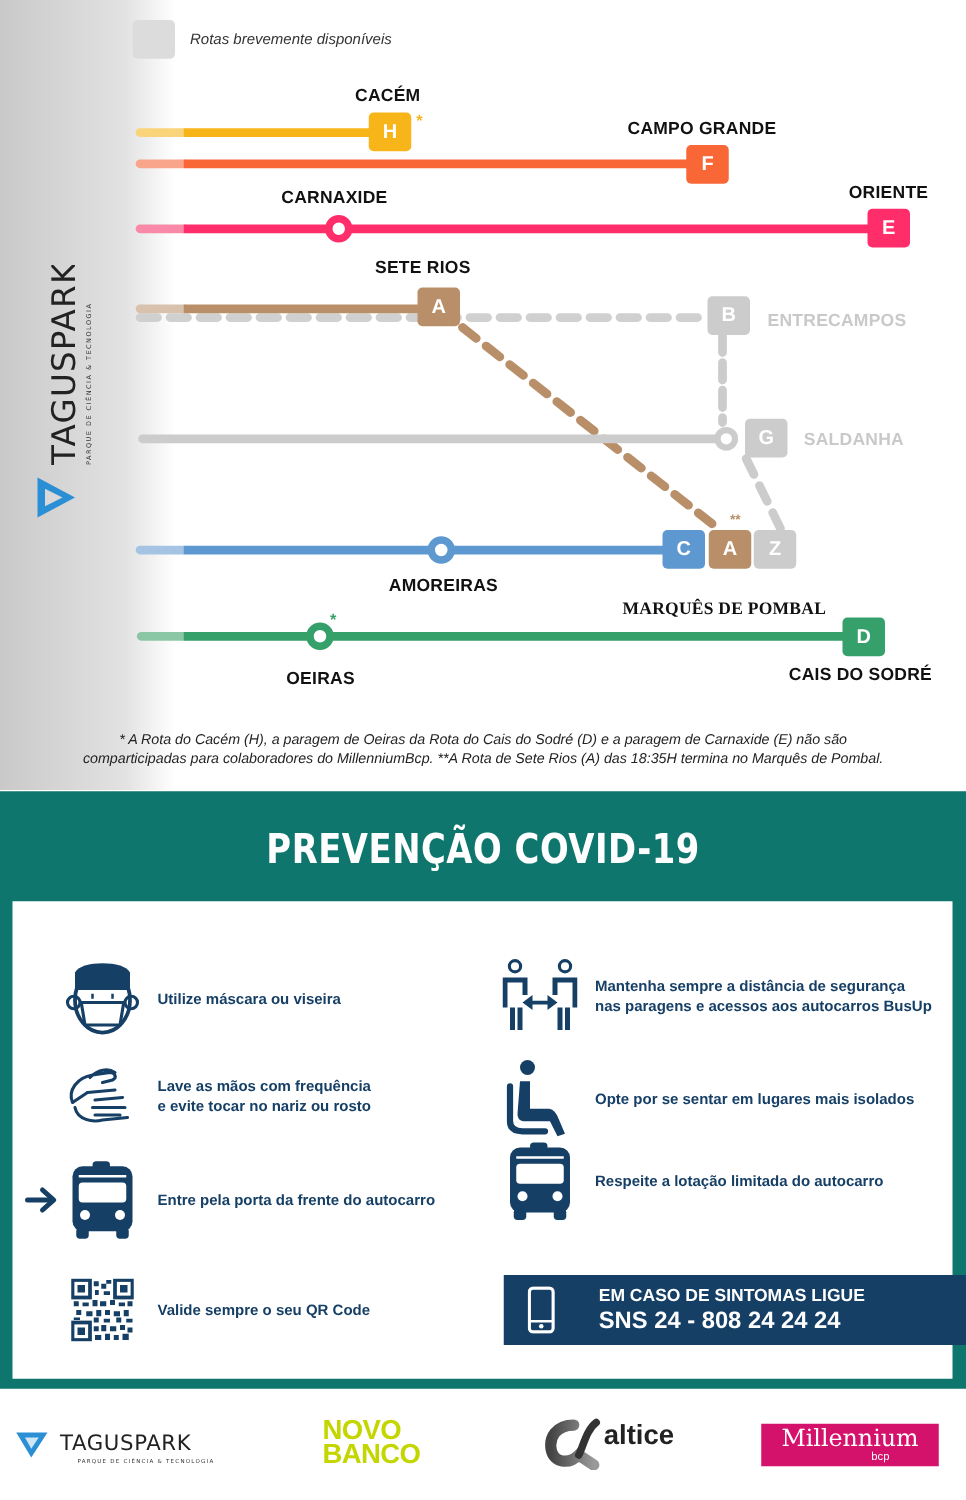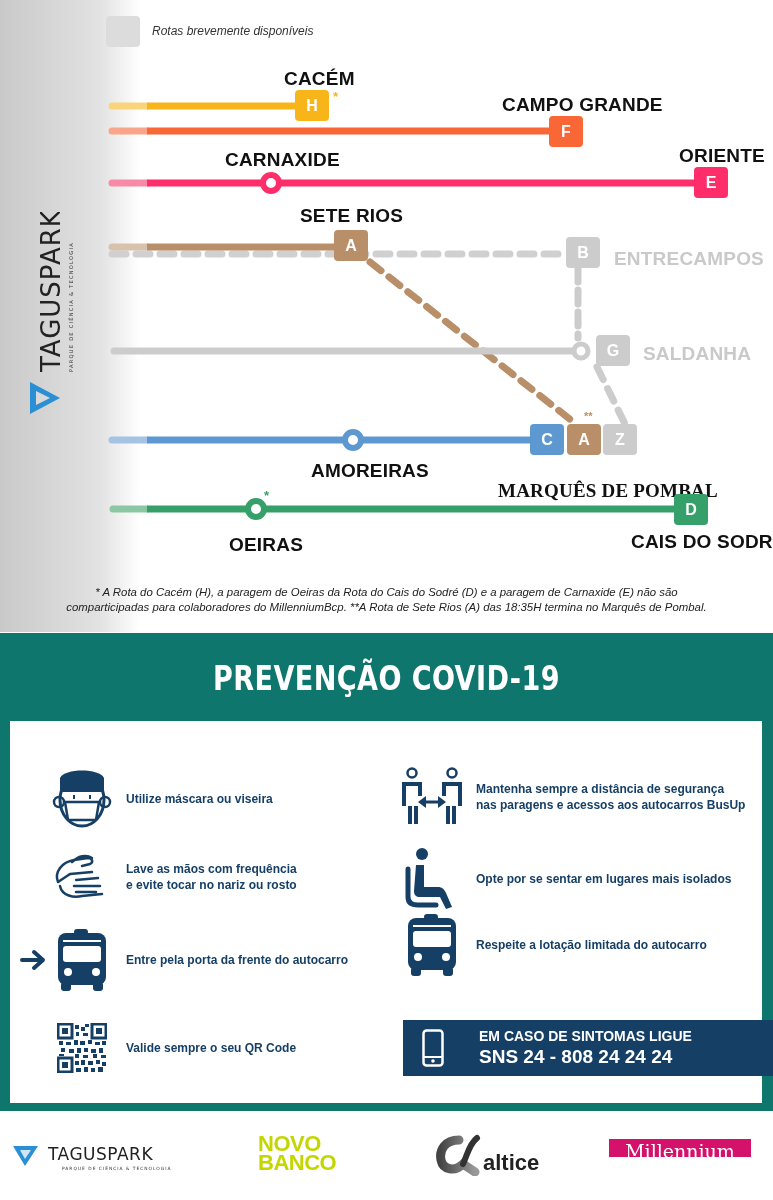--- a/index.html
+++ b/index.html
@@ -14,21 +14,21 @@
 
     .legend-swatch {
       position: absolute; left: 106px; top: 16px; width: 34px; height: 31px;
       background: #dcdcdc; border-radius: 4px;
     }
     .legend-label {
       position: absolute; left: 152px; top: 24px; font-size: 12px; font-style: italic; color: #333;
     }
 
     .station {
-      position: absolute; font-size: 19px; font-weight: bold; color: #111; white-space: nowrap;
+      position: absolute; font-size: 14px; font-weight: bold; color: #111; white-space: nowrap;
       letter-spacing: 0.2px;
       text-align: center;
     }
     .station.muted { color: #c9c9c9; }
 
     .badge {
       position: absolute; width: 34px; height: 31px; border-radius: 4px;
       color: #fff; font-weight: bold; font-size: 16px; text-align: center; line-height: 31px;
     }
     .star { position: absolute; font-size: 13px; font-weight: bold; }
@@ -67,21 +67,21 @@
     .sns-line1 { color: #fff; font-size: 14px; font-weight: bold; }
     .sns-line2 { color: #fff; font-size: 19px; font-weight: bold; margin-top: 2px; }
 
     .logos {
       position: absolute; left: 0; top: 1112px; width: 773px; height: 88px; background: #fff;
     }
     .logo { position: absolute; }
     .nb-logo { font-family: "Liberation Sans", sans-serif; font-weight: bold; color: #c4d600; font-size: 22px; line-height: 19px; letter-spacing: -0.5px; margin-left: 12px; }
     .altice-word { font-size: 22px; color: #222; font-weight: bold; }
     .mill-box {
-      background: #d4116b; width: 142px; height: 18px; color: #fff; text-align: center; position: relative;
+      background: #d4116b; width: 142px; height: 34px; color: #fff; text-align: center; position: relative;
     }
     .mill-word { font-family: "DejaVu Serif", serif; font-size: 19px; line-height: 24px; display: block; }
     .mill-sub { position: absolute; left: 88px; top: 21px; font-size: 9px; }
   </style>
 </head>
 <body>
 
 <div class="map-area">
   <svg class="map-svg" viewBox="0 0 773 632">
 
@@ -329,21 +329,21 @@
       <polygon points="1,4 26,4 13,24" fill="#2a8fd4"></polygon>
       <polygon points="8,8 19,8 13,17" fill="#cfe6f7"></polygon>
       <text x="36" y="18" font-family="DejaVu Sans, sans-serif" font-size="17" fill="#222" letter-spacing="0.5">TAGUSPARK</text>
       <text x="50" y="28" font-family="DejaVu Sans, sans-serif" font-size="4.4" fill="#333" letter-spacing="1">PARQUE DE CIÊNCIA &amp; TECNOLOGIA</text>
     </svg>
   </div>
   <div class="logo nb-logo" style="left:246px; top:22px;">
     <div>NOVO</div>
     <div>BANCO</div>
   </div>
-  <div class="logo" style="left:435px; top:20px; display:flex; align-items:flex-end;">
+  <div class="logo" style="left:435px; top:20px; display:flex; align-items:center;">
     <svg width="50" height="44" viewBox="0 0 50 44">
       <defs>
           <linearGradient id="ag" x1="0" x2="1">
             <stop offset="0" stop-color="#444"></stop>
             <stop offset="1" stop-color="#999"></stop>
           </linearGradient>
         </defs>
       <path d="M24 8 C10 8 4 18 6 28 C8 38 20 40 28 32 L40 40" fill="none" stroke="url(#ag)" stroke-width="9" stroke-linecap="round"></path>
       <path d="M28 32 C32 24 34 12 42 6" fill="none" stroke="#333" stroke-width="6" stroke-linecap="round"></path>
     </svg>

